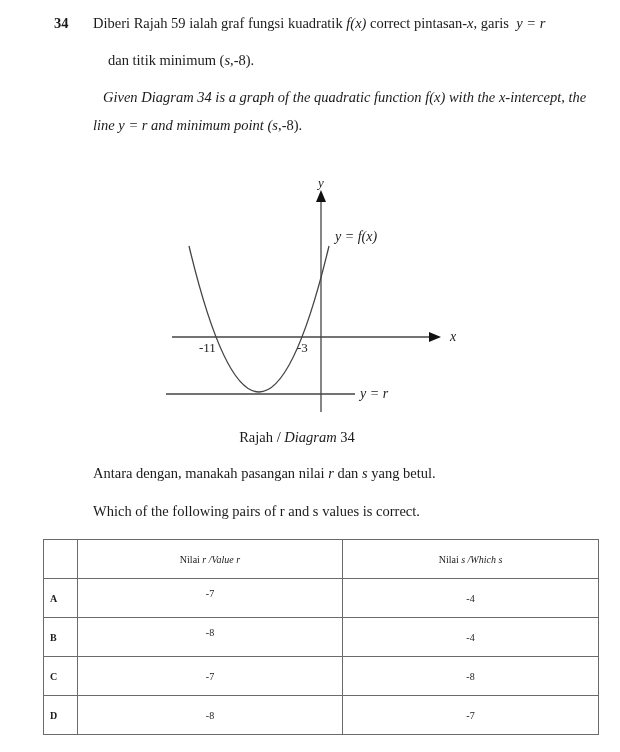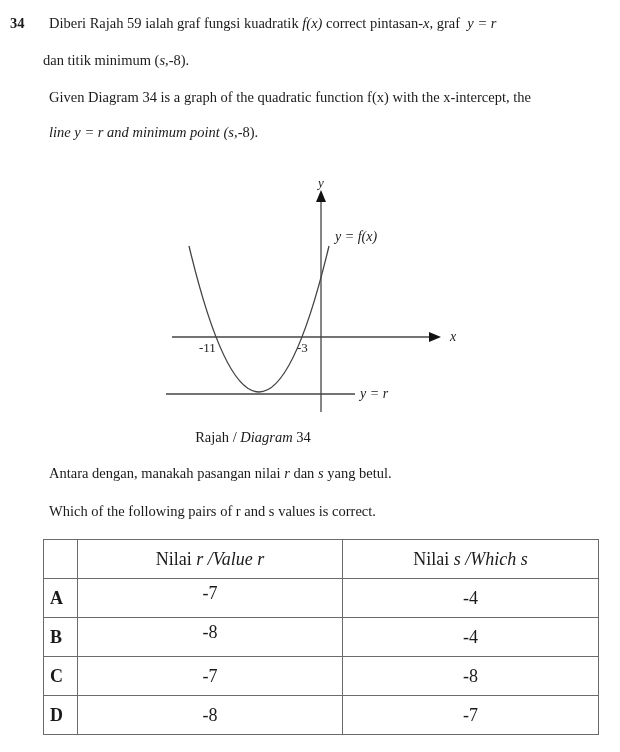--- a/index.html
+++ b/index.html
@@ -1,41 +1,41 @@
 <!DOCTYPE html>
 <html><head>
 <meta charset="utf-8">
 <style>
   html, body { margin:0; padding:0; background:#ffffff; }
   body { width:620px; height:752px; position:relative; overflow:hidden;
          font-family:"Liberation Serif", serif; color:#1a1a1a; font-size:14.5px; }
-  .abs { position:absolute; white-space:nowrap; }
+  .abs { position:absolute; white-space:nowrap;margin-left:44px; }
   .qnum { left:10px; top:15px; font-weight:bold; }
   .l1 { left:49px; top:15px; }
-  .l2 { left:43px; top:52px; }
-  .l3 { left:49px; top:89px; }
-  .l4 { left:49px; top:124px; font-style:italic; }
+  .l2 { left:64px; top:52px; }
+  .l3 { left:59px; top:89px; font-style:italic; }
+  .l4 { left:49px; top:117px; font-style:italic; }
   .l5 { left:49px; top:465px; }
   .l6 { left:49px; top:503px; }
   i.m { font-style:italic; }
   .up { font-style:normal; }
   #graph { position:absolute; left:150px; top:170px; }
   .caption { left:0; width:506px; text-align:center; top:429px; }
   table.opts { position:absolute; left:43px; top:539px; width:556px; border-collapse:collapse; }
-  table.opts td { border:1.3px solid #6b6b6b; height:36px; text-align:center; font-size:18px; }
+  table.opts td { border:1.3px solid #6b6b6b; height:36px; text-align:center; font-size:10px; }
   table.opts td.lbl { width:26px; font-weight:bold; text-align:left; padding-left:6px; }
   table.opts td.c1 { width:262px; }
   .rval { position:relative; top:-5px; }
 </style>
 </head>
 <body>
 
 <div class="abs qnum">34</div>
 
-<div class="abs l1"><span>Diberi Rajah 59 ialah graf fungsi kuadratik </span><i class="m">f(x)</i><span> correct pintasan-</span><i class="m">x</i><span style="white-space:pre">, graf  </span><i class="m">y = r</i></div>
+<div class="abs l1"><span>Diberi Rajah 59 ialah graf fungsi kuadratik </span><i class="m">f(x)</i><span> correct pintasan-</span><i class="m">x</i><span style="white-space:pre">, garis  </span><i class="m">y = r</i></div>
 
 <div class="abs l2"><span>dan titik minimum (</span><i class="m">s</i><span>,-8).</span></div>
 
 <div class="abs l3"><span>Given Diagram 34 is a graph of the quadratic function </span><span>f(x)</span><span> with the x-intercept, the</span></div>
 
 <div class="abs l4"><span>line y = r and minimum point (</span><span>s</span><span class="up">,-8).</span></div>
 
 <svg id="graph" width="320" height="255" viewBox="0 0 320 255">
   <g stroke="#444" stroke-width="1.3" fill="none">
     <line x1="22" y1="167" x2="282" y2="167"></line>

